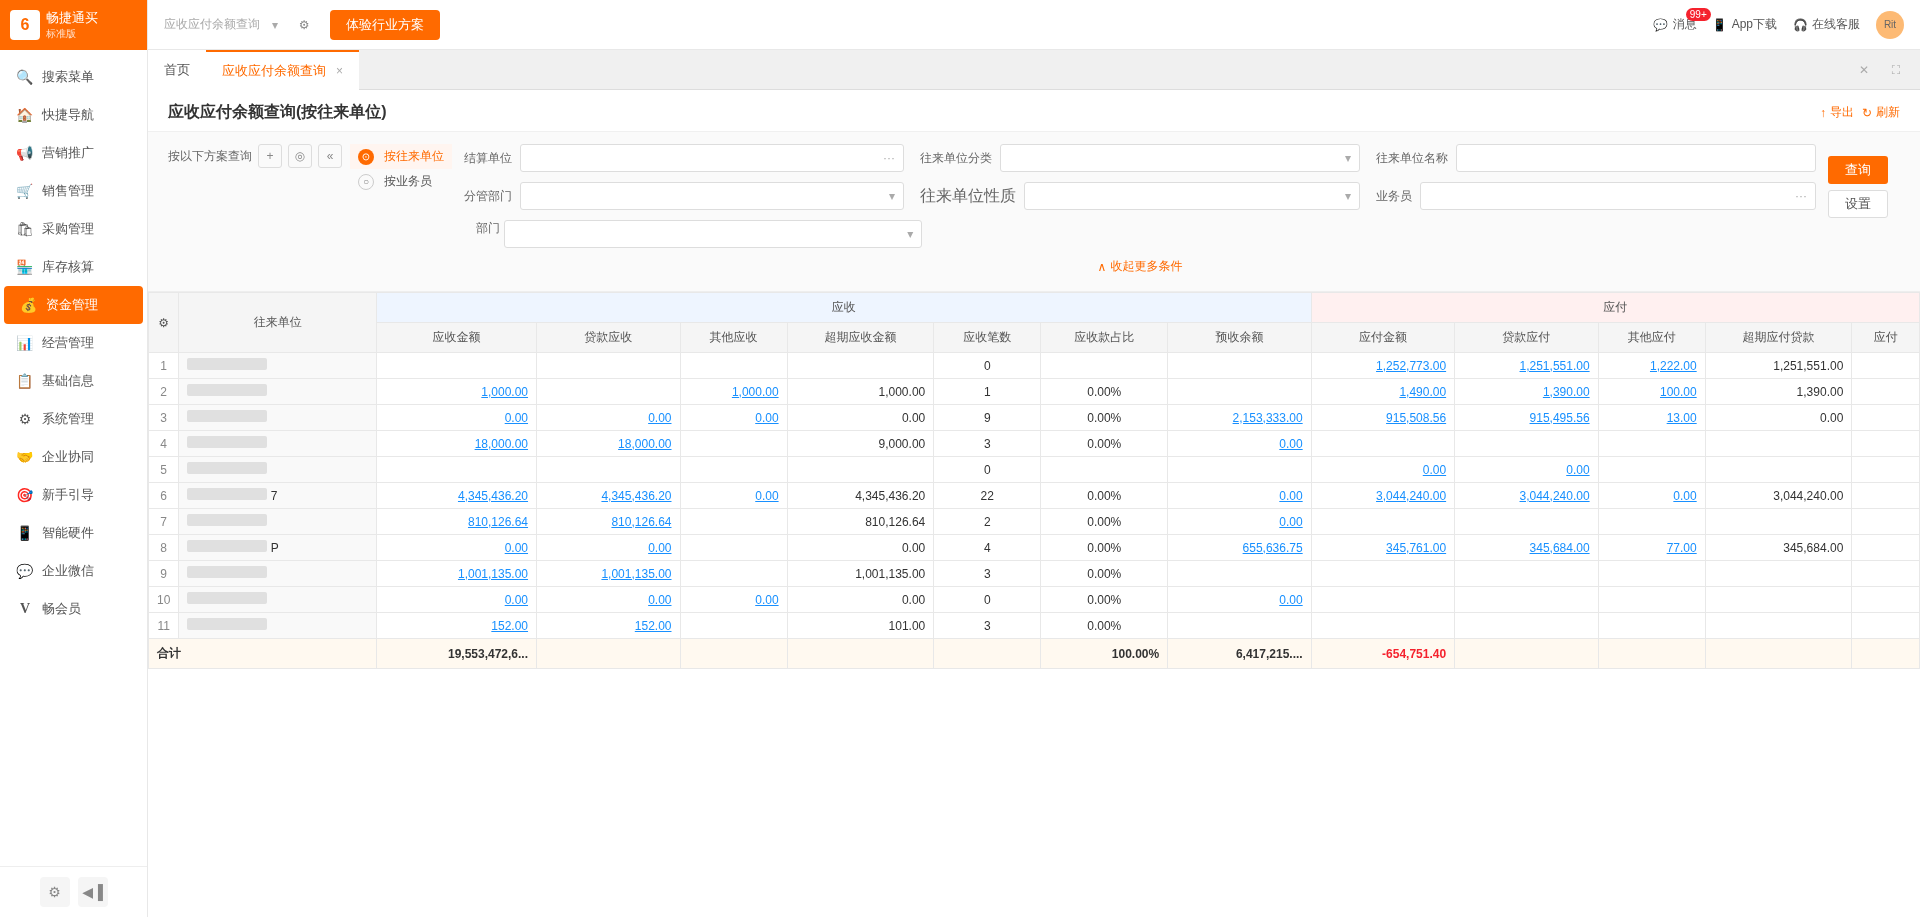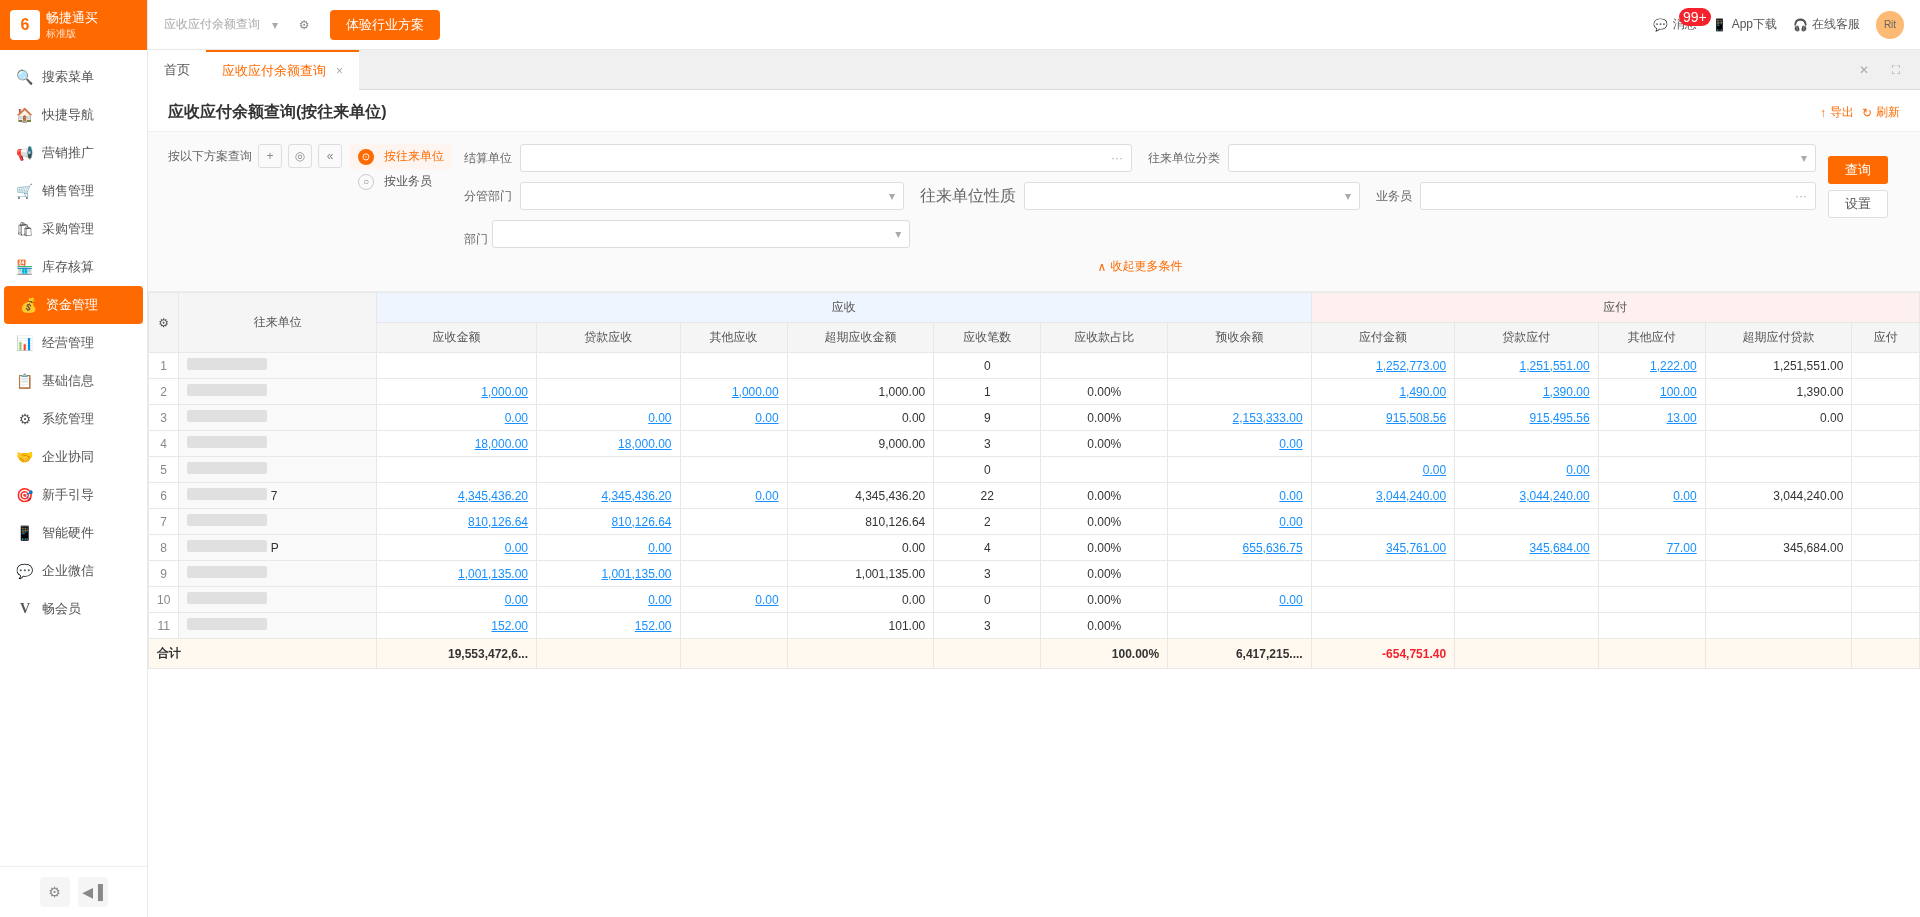--- a/index.html
+++ b/index.html
@@ -57,21 +57,21 @@
       background: #ff6a00; color: #fff; border: none; border-radius: 4px;
       padding: 6px 16px; font-size: 13px; cursor: pointer;
     }
     .header-right {
       margin-left: auto; display: flex; align-items: center; gap: 16px;
     }
     .header-msg { position: relative; cursor: pointer; display: flex; align-items: center; gap: 4px; color: #555; }
     .header-badge {
       position: absolute; top: -8px; right: -14px;
       background: #f5222d; color: #fff; border-radius: 10px;
-      font-size: 14px; padding: 1px 4px; min-width: 18px; text-align: center;
+      font-size: 10px; padding: 1px 4px; min-width: 18px; text-align: center;
     }
     .header-app { display: flex; align-items: center; gap: 4px; color: #555; cursor: pointer; }
     .header-service { display: flex; align-items: center; gap: 4px; color: #555; cursor: pointer; }
     .header-avatar { width: 28px; height: 28px; background: #fdba74; border-radius: 50%; cursor: pointer; }
 
     
     .tab-bar {
       position: fixed; top: 50px; left: 148px; right: 0; height: 40px;
       background: #f0f0f0; display: flex; align-items: center; border-bottom: 1px solid #ddd; z-index: 99;
     }
@@ -336,20 +336,24 @@
               <span style="color:#aaa;">···</span>
             </div>
           </div>
           <div style="display:flex; align-items:center; gap:8px; flex:1;">
             <span style="color:#666;font-size:12px;white-space:nowrap;">往来单位分类</span>
             <div style="flex:1;height:28px;border:1px solid #ddd;border-radius:3px;background:#fff;padding:0 8px;display:flex;align-items:center;justify-content:space-between;">
               <span style="color:#ccc;"></span>
               <span style="color:#aaa;">▾</span>
             </div>
           </div>
+          <div style="display:flex; align-items:center; gap:8px; flex:1;">
+            <span style="color:#666;font-size:12px;white-space:nowrap;">往来单位名称</span>
+            <div style="flex:1;height:28px;border:1px solid #ddd;border-radius:3px;background:#fff;padding:0 8px;"></div>
+          </div>
         </div>
 
         <div style="display:flex; align-items:center; gap:16px; margin-bottom:10px;">
           <div style="display:flex; align-items:center; gap:8px; flex:1;">
             <span style="color:#666;font-size:12px;white-space:nowrap;">分管部门</span>
             <div style="flex:1;height:28px;border:1px solid #ddd;border-radius:3px;background:#fff;padding:0 8px;display:flex;align-items:center;justify-content:space-between;">
               <span></span>
                 <span style="color:#aaa;">▾</span>
             </div>
           </div>
@@ -363,21 +367,21 @@
           <div style="display:flex; align-items:center; gap:8px; flex:1;">
             <span style="color:#666;font-size:12px;white-space:nowrap;">业务员</span>
             <div style="flex:1;height:28px;border:1px solid #ddd;border-radius:3px;background:#fff;padding:0 8px;display:flex;align-items:center;justify-content:space-between;">
               <span></span>
                 <span style="color:#aaa;">···</span>
             </div>
           </div>
         </div>
 
         <div style="display:flex; align-items:center; gap:16px; margin-bottom:6px;">
-          <div style="display:flex; align-items:flex-end; gap:4px; flex:0 0 33%;">
+          <div style="display:flex; align-items:flex-start; gap:4px; flex:0 0 33%;margin-left:12px;">
             <span style="color:#666;font-size:12px;white-space:nowrap;">部门</span>
             <div style="flex:1;height:28px;border:1px solid #ddd;border-radius:3px;background:#fff;padding:0 8px;display:flex;align-items:center;justify-content:space-between;">
               <span></span>
                 <span style="color:#aaa;">▾</span>
             </div>
           </div>
         </div>
 
         <div class="collapse-bar">
           <span>∧</span>

